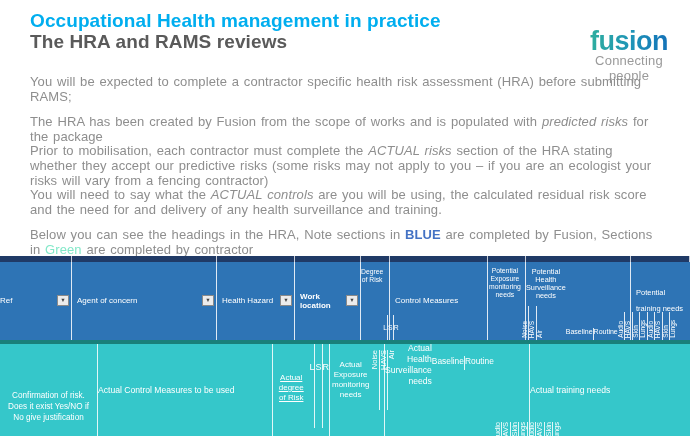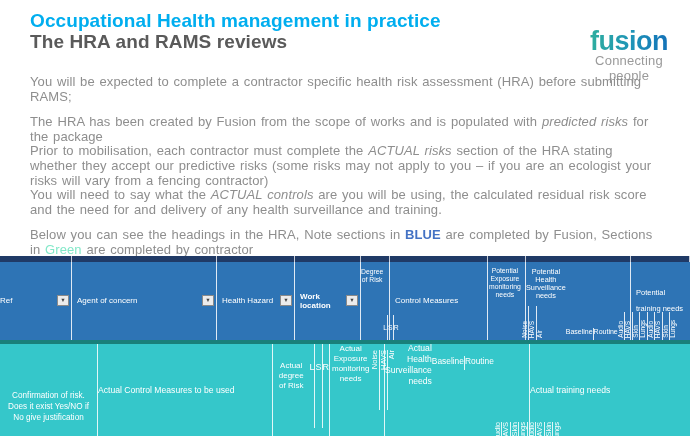--- a/index.html
+++ b/index.html
@@ -243,38 +243,38 @@
           </div>
       </div>
 
       <div class="col tc2">
         <div class="t-center92 lbl">
             <span>Actual Control Measures to be used</span>
           </div>
       </div>
 
       <div class="col tc3">
-        <div class="ctr" style="display:flex;justify-content:center;height:56px;align-items:center;font-size:8px;line-height:10px;padding:4px 4px;">
+        <div class="ctr" style="display:flex;justify-content:center;height:56px;align-items:center;font-size:8px;line-height:10px;padding:16px 4px;text-decoration:underline;">
             <span style="text-align:center;">Actual degree of Risk</span>
           </div>
         <div class="subrow lsr-t">
           <div class="c">
               <span>L</span>
             </div>
           <div class="c">
               <span>S</span>
             </div>
           <div class="c">
               <span>R</span>
             </div>
         </div>
       </div>
 
       <div class="col tc4">
-        <div class="ctr" style="display:flex;justify-content:center;height:56px;align-items:flex-start;font-size:8px;line-height:10px;padding:0 2px;">
+        <div class="ctr" style="display:flex;justify-content:center;height:56px;align-items:flex-end;font-size:8px;line-height:10px;padding:0 2px;">
             <span style="text-align:center;">Actual Exposure monitoring needs</span>
           </div>
         <div class="subrow vcells vcells-t" style="margin-top:6px;">
           <div class="c cellline">
               <span class="vtext">Noise</span>
             </div>
           <div class="c cellline">
               <span class="vtext">HAVS</span>
             </div>
           <div class="c">

